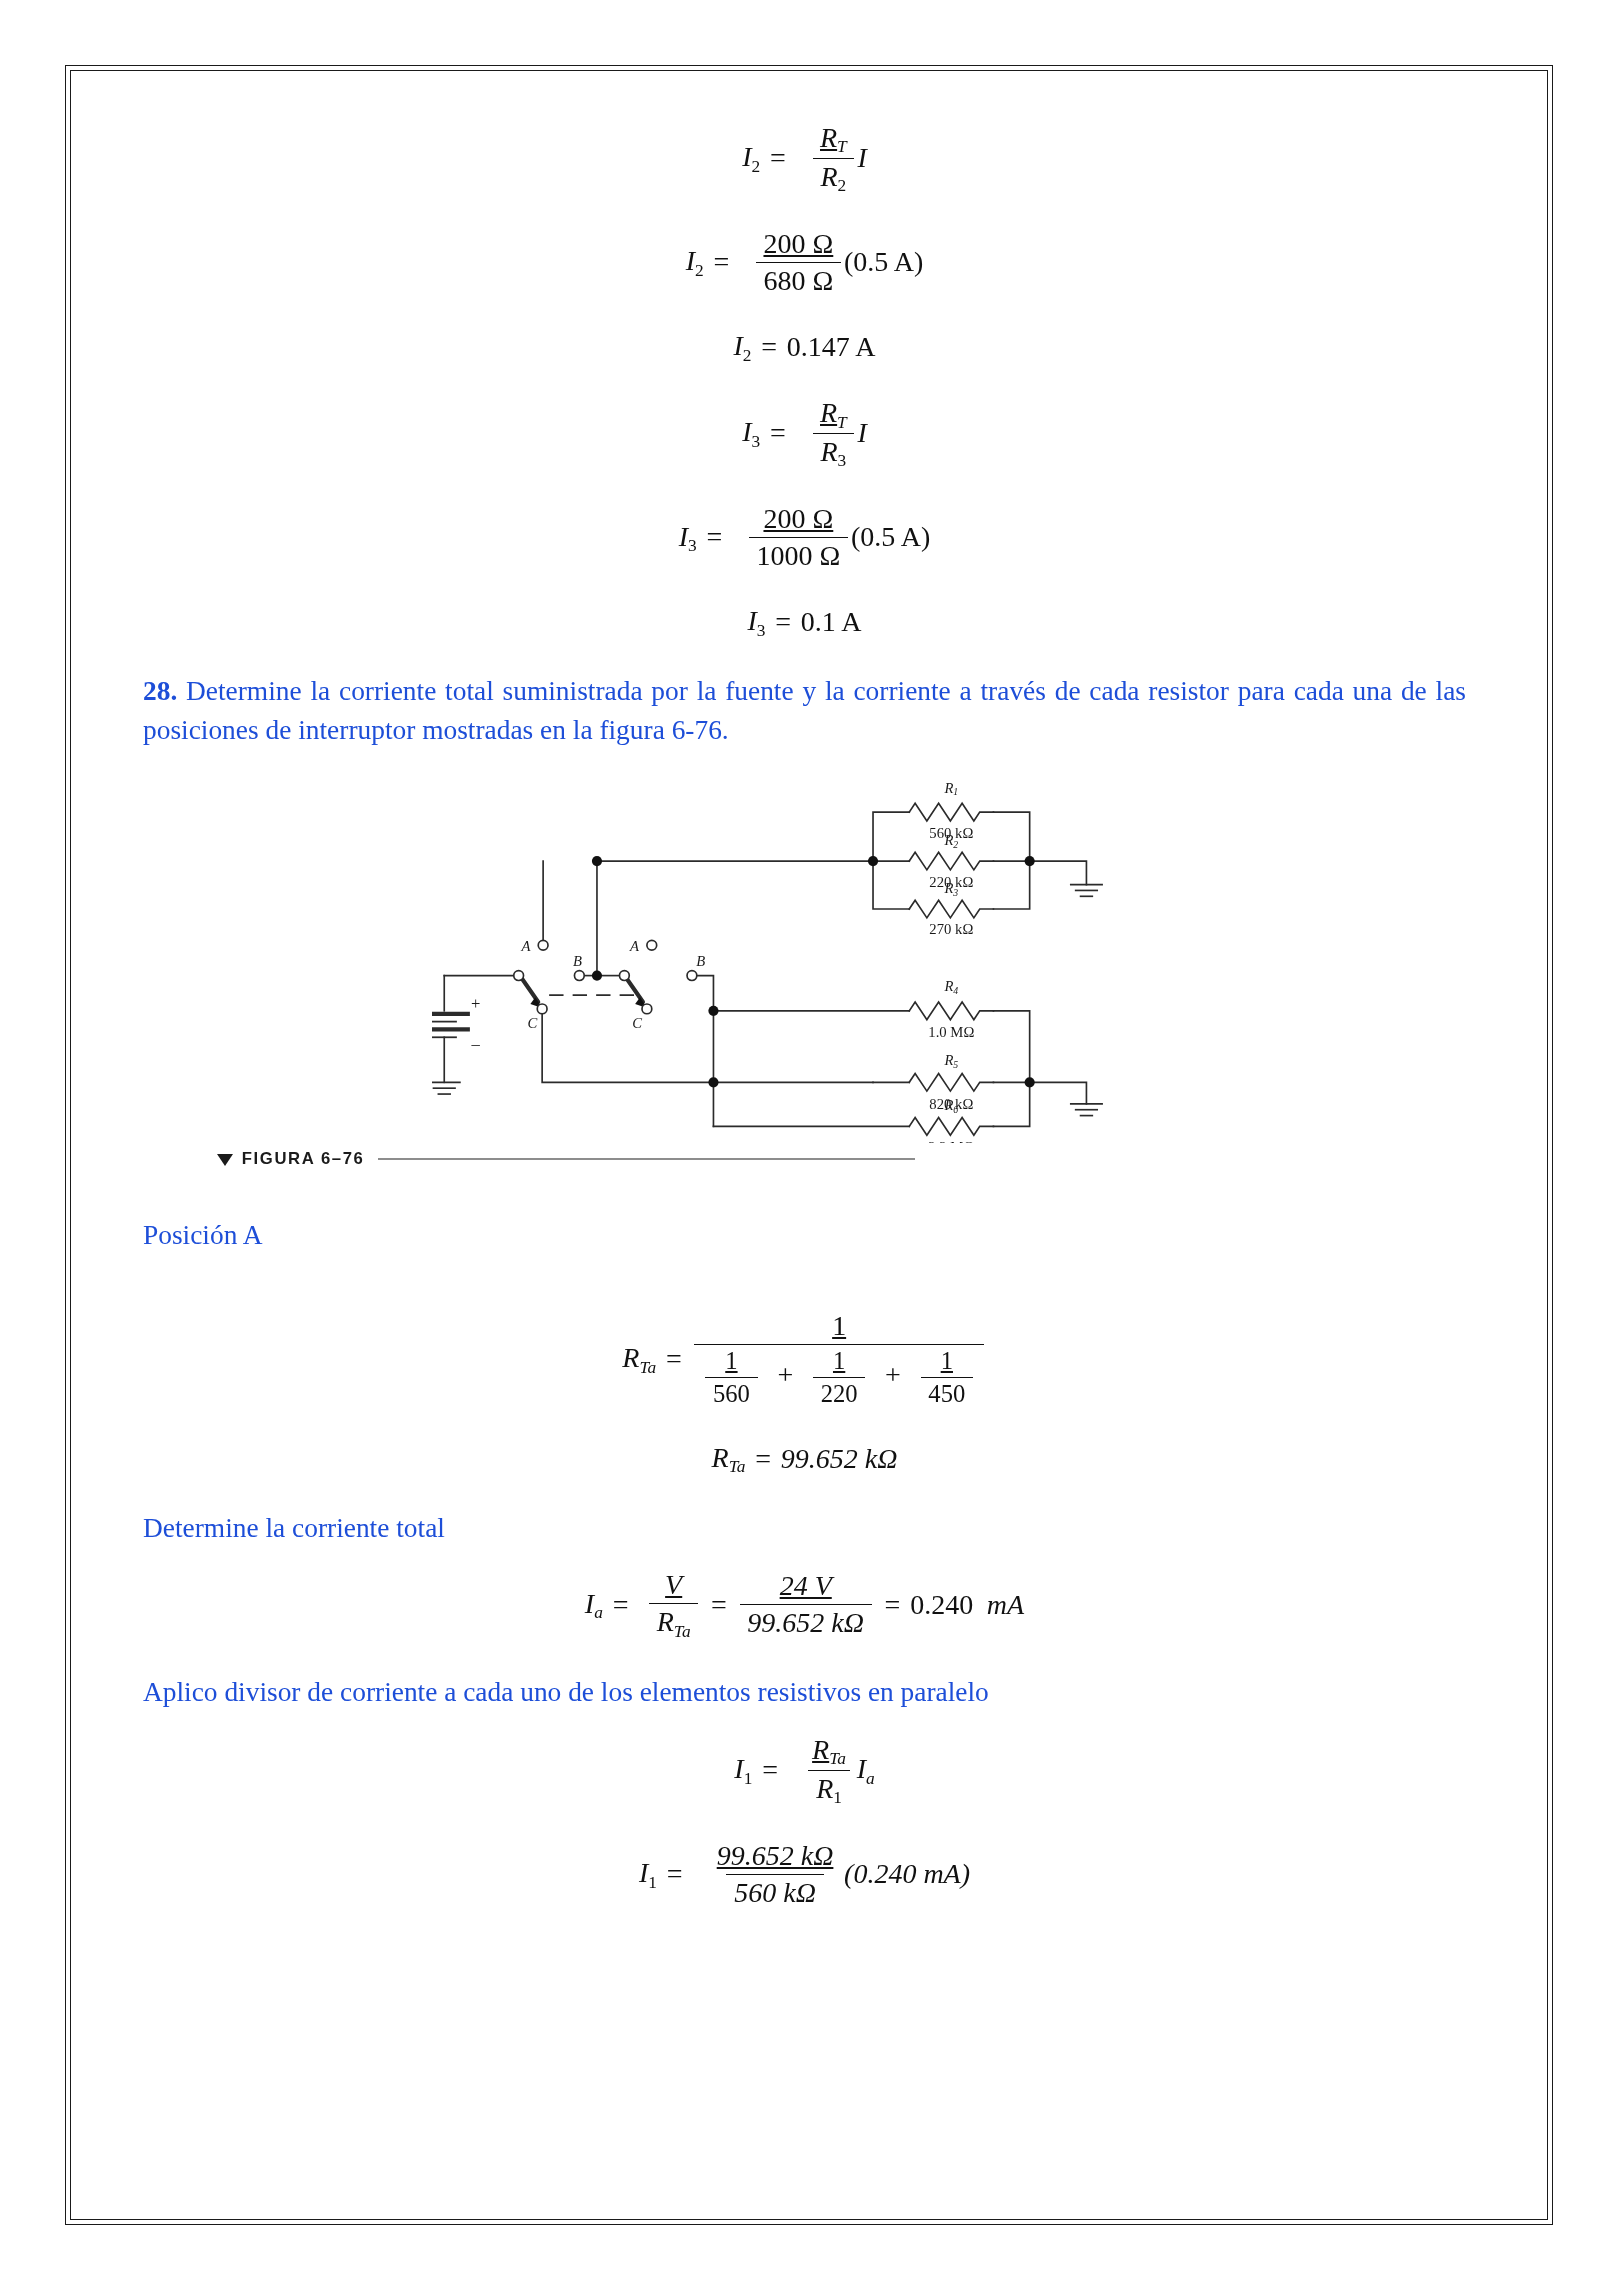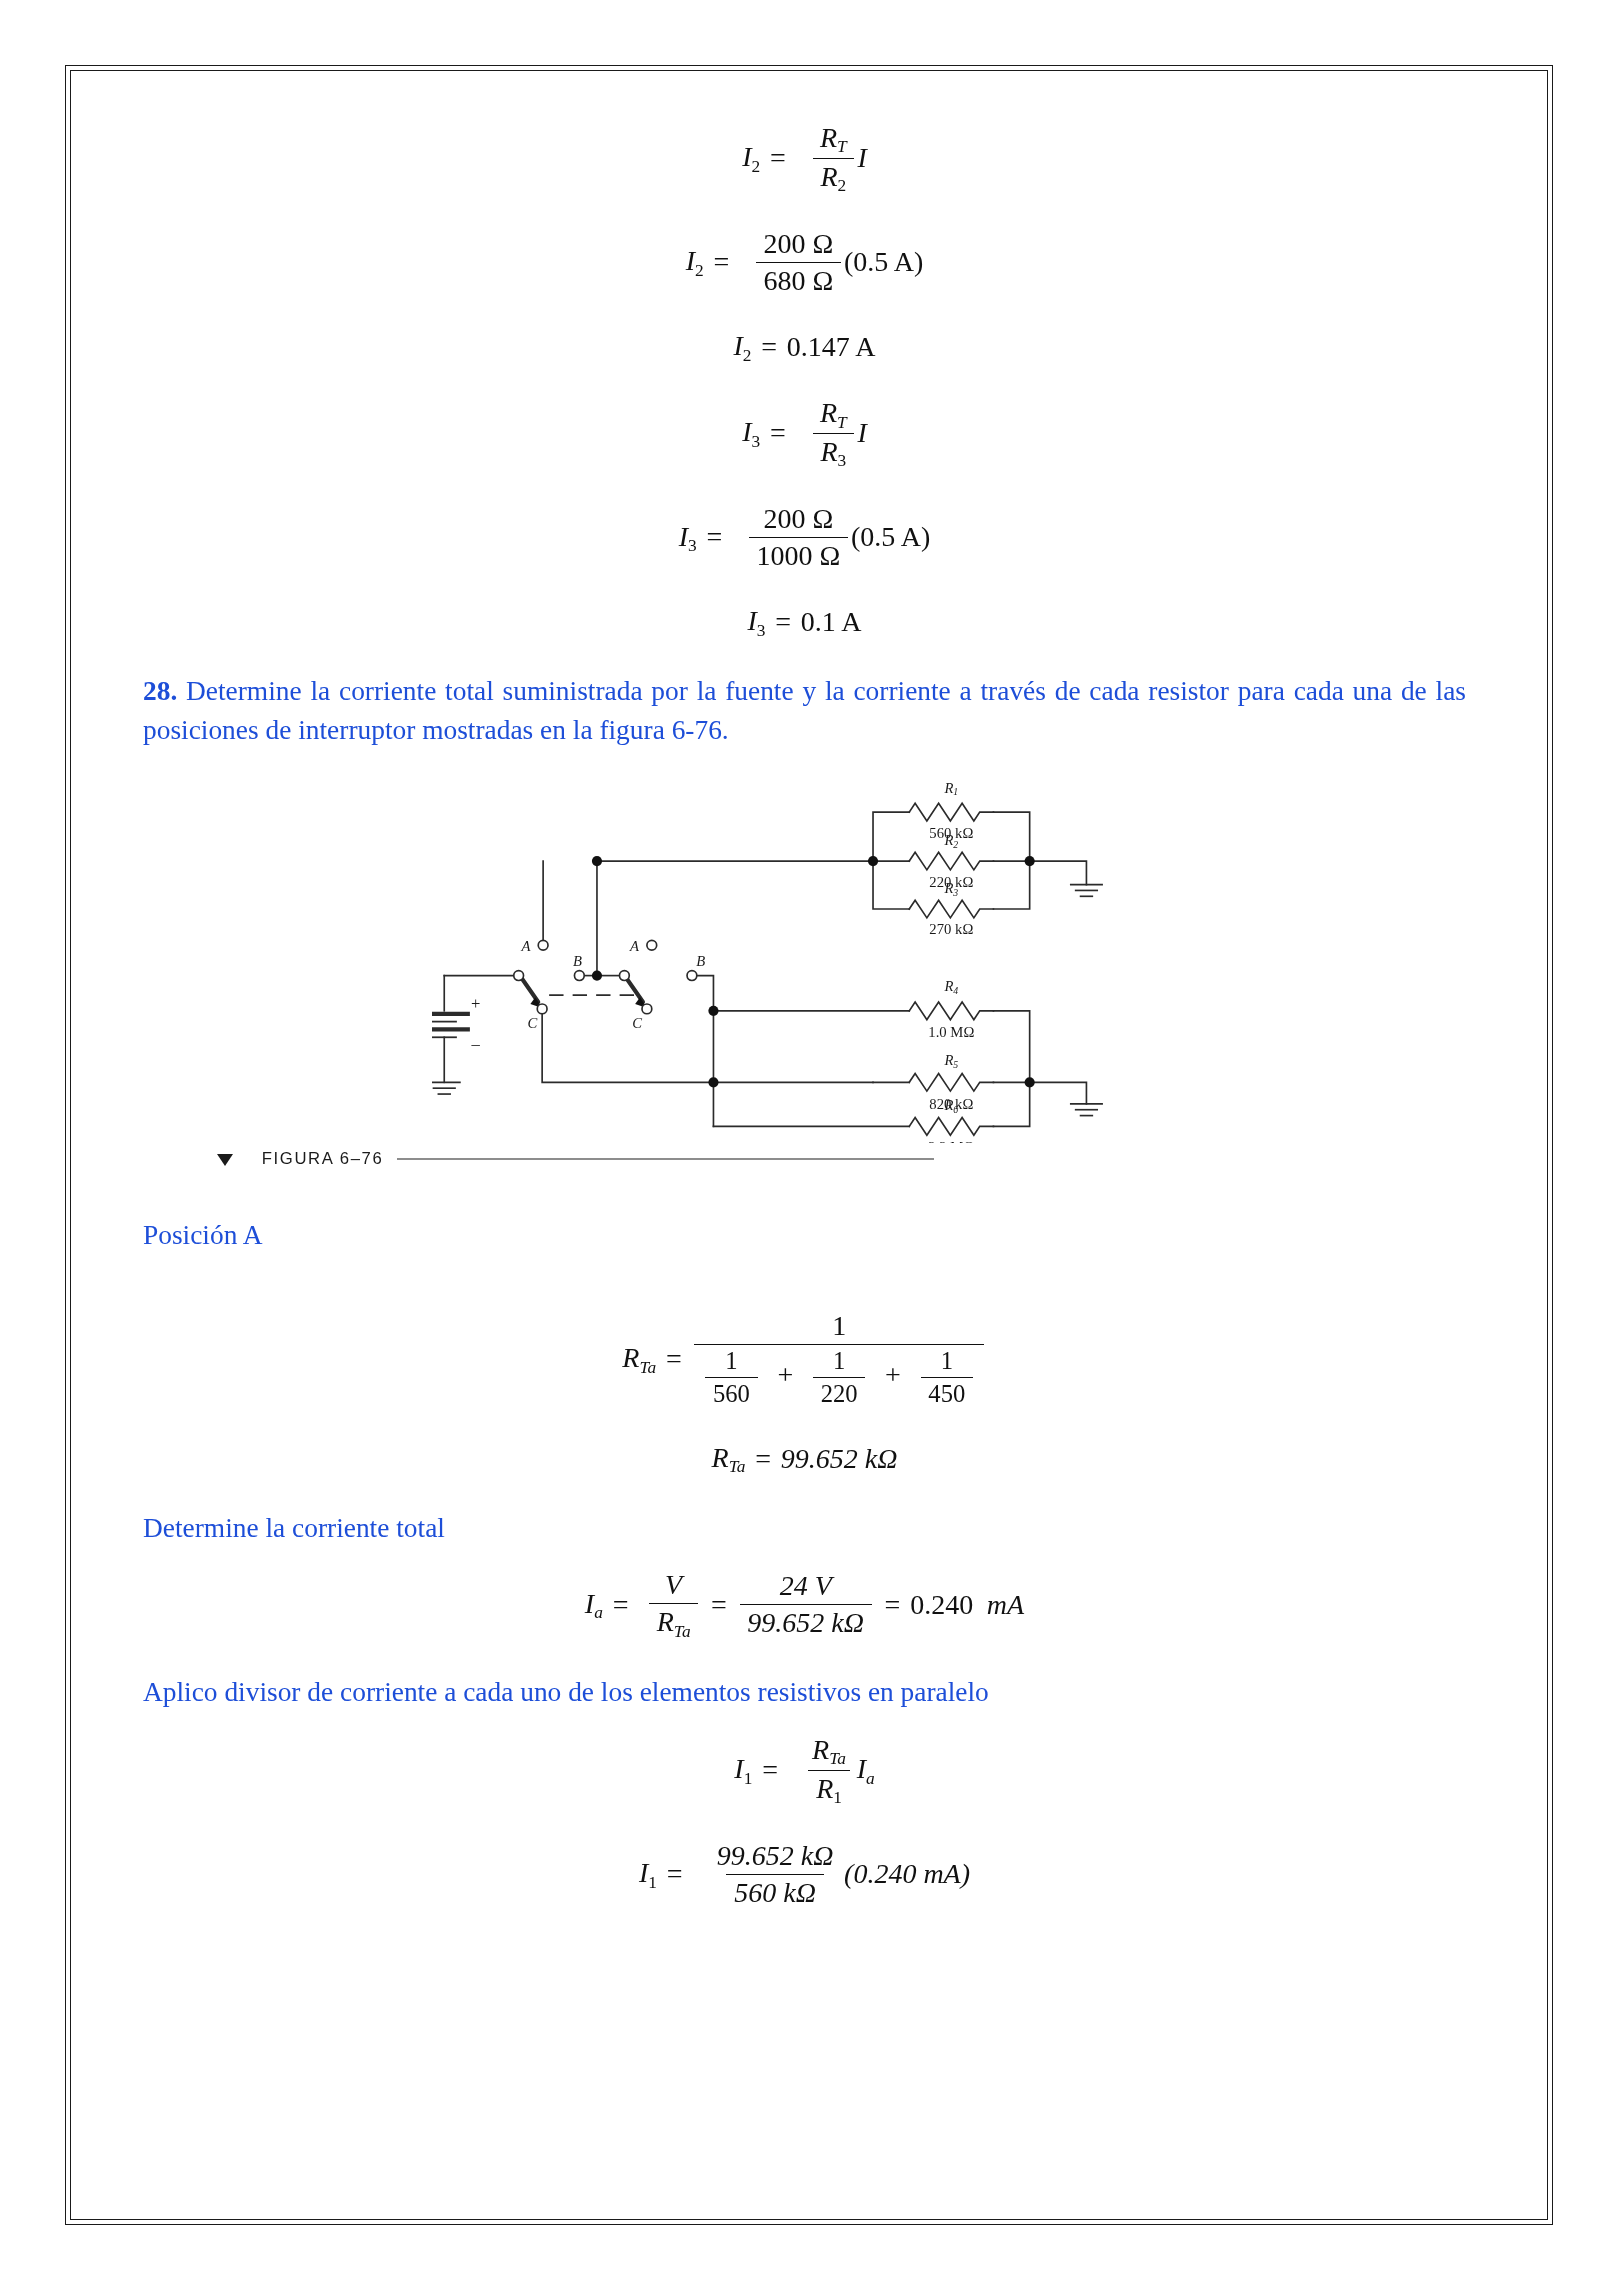--- a/index.html
+++ b/index.html
@@ -77,20 +77,21 @@
     flex-direction: column;
     align-items: center;
     justify-content: center;
     vertical-align: middle;
     margin: 0 2.9px;
   }
   .frac > .num {
     padding: 0 7.8px 2px 7.8px;
     line-height: 1.15;
     white-space: nowrap;
+    text-decoration: underline;
   }
   .frac > .den {
     padding: 2px 7.8px 0 7.8px;
     line-height: 1.15;
     border-top: 1.6px solid #111;
     white-space: nowrap;
   }
   .frac.small { font-size: 0.88em; }
   .nw { white-space: nowrap; }
   .sp { display: inline-block; width: 7.8px; }
@@ -125,25 +126,24 @@
     width: 0; height: 0;
     border-left: 8.8px solid transparent;
     border-right: 8.8px solid transparent;
     border-top: 12.7px solid #1b1b1b;
     margin-right: 8.8px;
     margin-top: 2px;
   }
   .cap-text {
     font-family: "Liberation Sans", "DejaVu Sans", sans-serif;
     font-size: 16.7px;
-    font-weight: normal;
+    font-weight: bold;
     letter-spacing: 1.6px;
     color: #1b1b1b;
     white-space: nowrap;
-    margin-left: 20px;
   }
   .cap-rule {
     flex: 0 0 auto;
     width: 537px;
     height: 2px;
     background: #8d8d8d;
     margin-left: 13.7px;
   }
 
   .v-gap-sm { height: 21.6px; }

